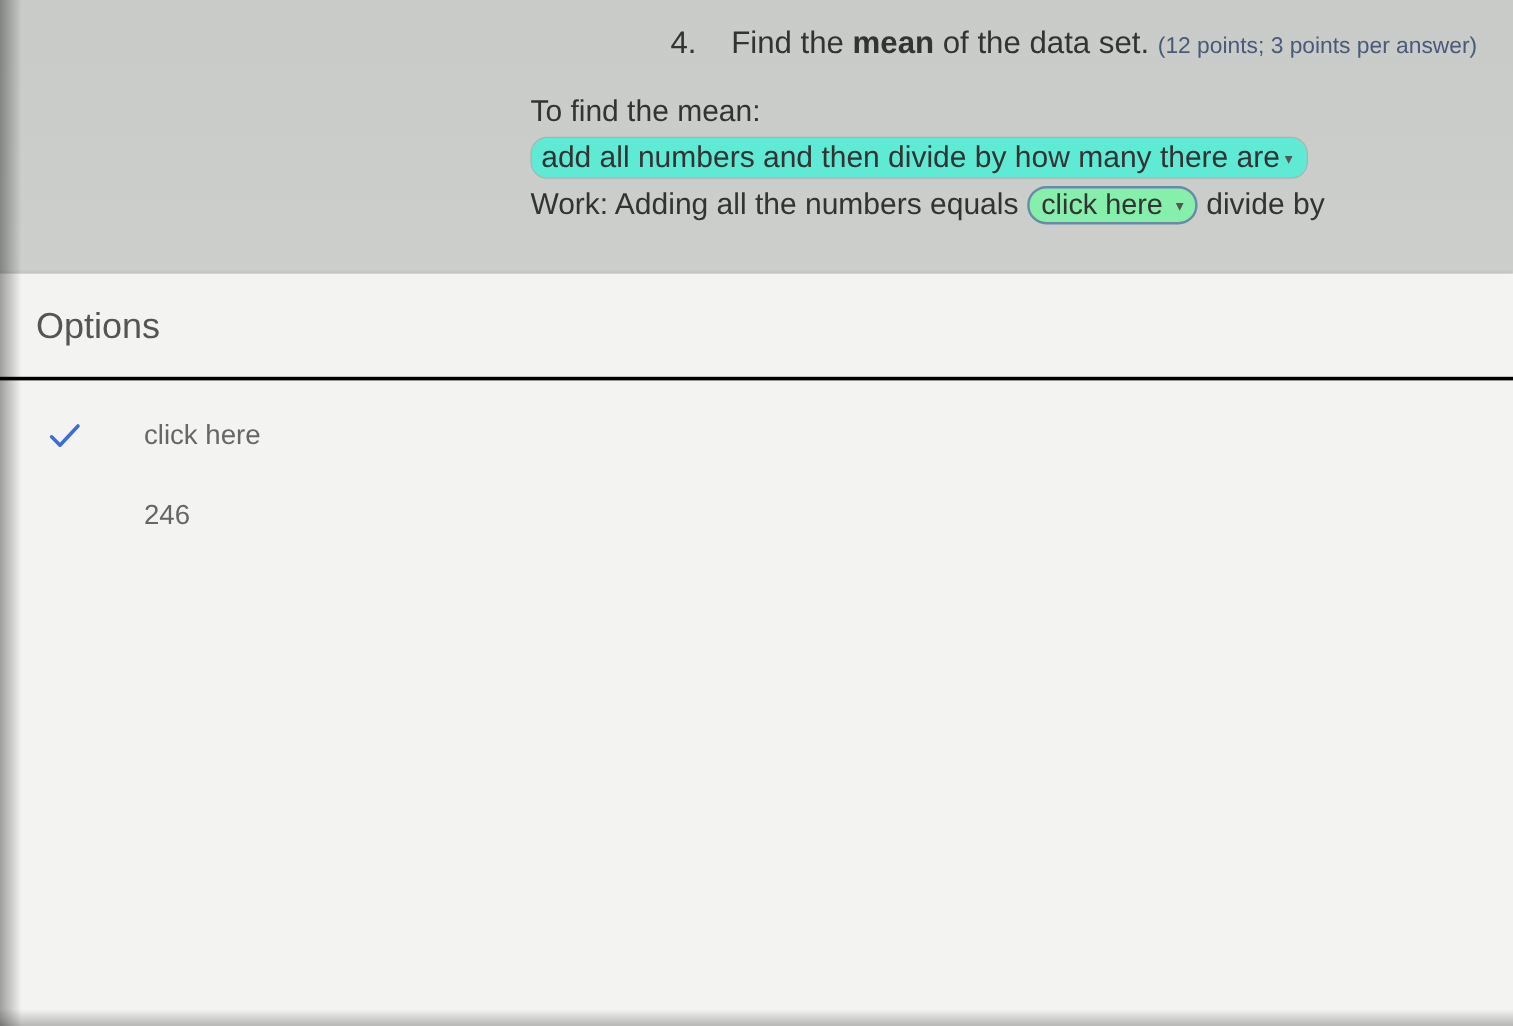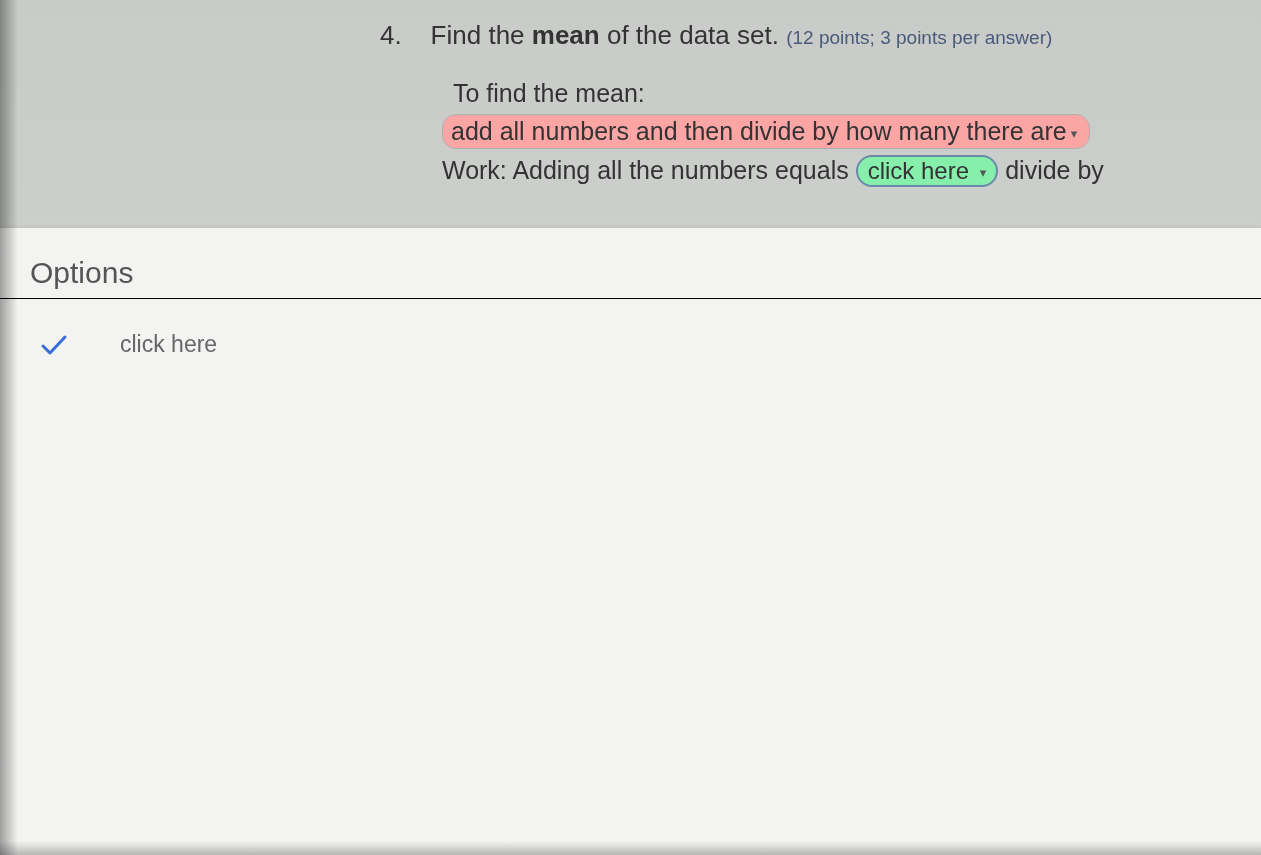--- a/index.html
+++ b/index.html
@@ -16,20 +16,21 @@
       position: relative;
     }
     .question-area {
       padding: 20px 30px 0 380px;
       color: #2a2a2a;
     }
     .question-line {
       font-size: 26px;
       color: #333;
       margin-bottom: 28px;
+      text-align: right;
     }
     .question-number {
       display: inline;
     }
     .question-text {
       display: inline;
     }
     .bold {
       font-weight: bold;
     }
@@ -37,25 +38,24 @@
       font-size: 19px;
       color: #4a5a7a;
     }
     .instruction-block {
       padding-left: 62px;
     }
     .instruction-title {
       font-size: 25px;
       color: #333;
       margin-bottom: 6px;
-      margin-left: 11px;
     }
     .instruction-chip {
       display: inline-block;
-      background: #fca5a5;
+      background: #5eead4;
       border: 1px solid #aeb2ae;
       border-radius: 14px;
       padding: 2px 12px 2px 8px;
       font-size: 25px;
       color: #333;
       margin-bottom: 6px;
     }
     .chip-caret {
       font-size: 13px;
       vertical-align: middle;
@@ -82,22 +82,22 @@
       left: 0;
       right: 0;
       bottom: 0;
       background: #f3f3f2;
       box-shadow: 0 -1px 3px rgba(0,0,0,0.08);
     }
     .options-header {
       font-size: 30px;
       color: #555;
       font-weight: 300;
-      padding: 28px 30px 8px 30px;
-      border-bottom: 1px solid #000000;
+      padding: 28px 30px 24px 30px;
+      border-bottom: 3px solid #000000;
     }
     .options-list {
       padding-top: 12px;
     }
     .option-row {
       display: flex;
       align-items: center;
       padding: 20px 30px;
       font-size: 23px;
       color: #666;
@@ -165,14 +165,18 @@
   <div class="options-header">Options</div>
   <div class="options-list">
     <div class="option-row">
       <div class="option-check">
         <svg class="check-icon" viewBox="0 0 28 22" fill="none" stroke="#3a6fd8" stroke-width="3" stroke-linecap="round" stroke-linejoin="round">
             <polyline points="3,12 10,19 25,3"></polyline>
           </svg>
       </div>
       <div class="option-label">click here</div>
     </div>
+    <div class="option-row">
+      <div class="option-check"></div>
+      <div class="option-label">246</div>
+    </div>
   </div>
 </div>
 
 </body></html>

